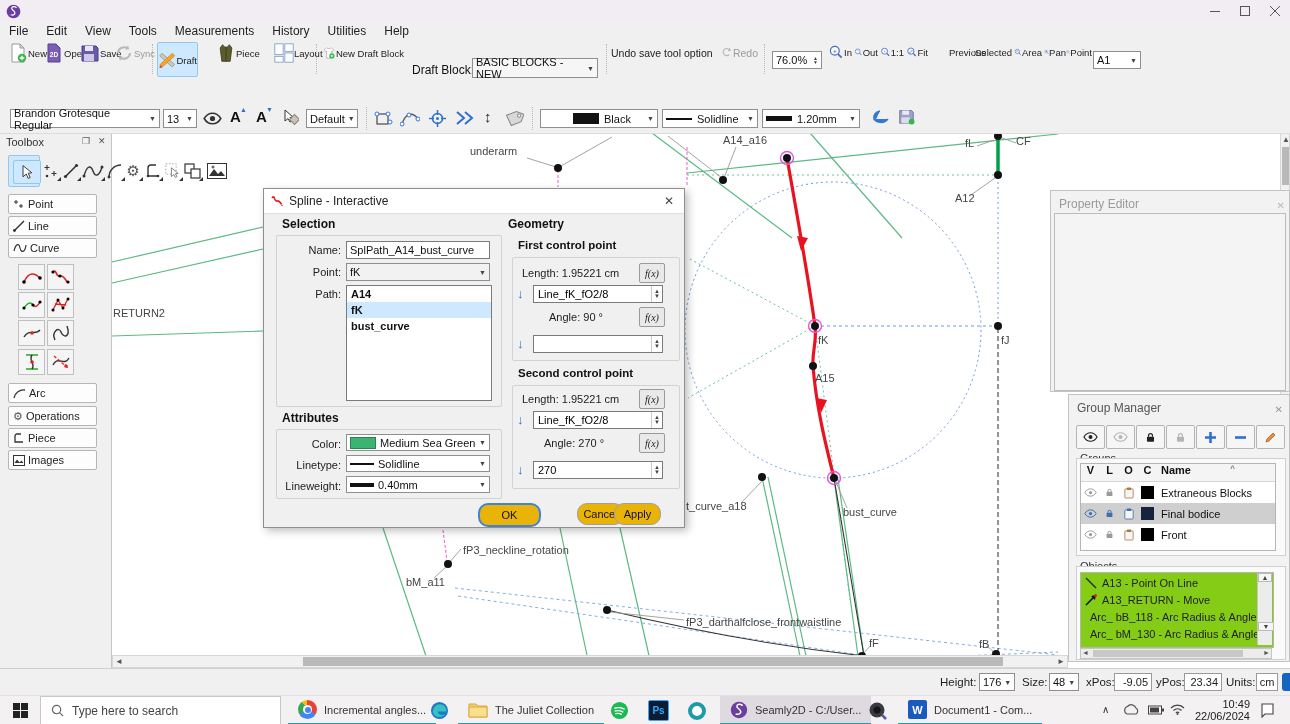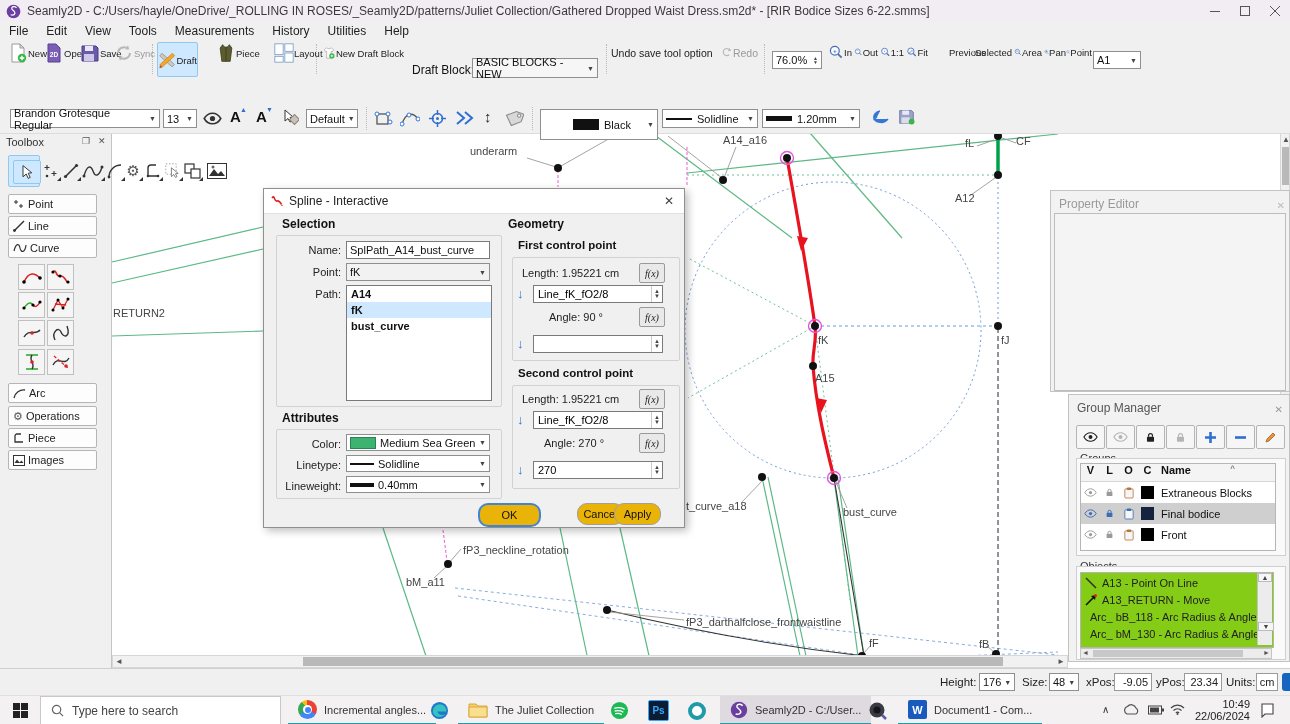--- a/index.html
+++ b/index.html
@@ -579,21 +579,20 @@
     <span class="sarr" style="left:1px;top:0;font-size:7px;">◄</span>
     <div class="abs" style="left:12px;top:1px;width:150px;height:7px;background:#c8c8c8;"></div>
     <span class="sarr" style="right:1px;top:0;font-size:7px;">►</span>
   </div>
 
   <div class="abs titlebar">
     <svg width="15" height="15" viewBox="0 0 16 16" style="margin-left:6px;">
         <circle cx="8" cy="8" r="7.3" fill="#6a3fa0"></circle>
         <path d="M5 11.5c3.2 1 5.4-1 4.2-3S5.2 6 6.2 4s4.2-1 5 .2" stroke="#fff" stroke-width="1.3" fill="none"></path>
       </svg>
-    <span class="ttext">Seamly2D - C:/Users/hayle/OneDrive/_ROLLING IN ROSES/_Seamly2D/patterns/Juliet Collection/Gathered Dropped Waist Dress.sm2d* - [RIR Bodice Sizes 6-22.smms]</span>
     <div style="margin-left:auto;display:flex;">
       <div class="winbtn">
           <svg width="10" height="10" viewBox="0 0 10 10">
             <line x1="0" y1="5.5" x2="10" y2="5.5" stroke="#555" stroke-width="1"></line>
           </svg>
         </div>
       <div class="winbtn">
           <svg width="10" height="10" viewBox="0 0 10 10">
             <rect x="0.5" y="0.5" width="9" height="9" fill="none" stroke="#555" stroke-width="1"></rect>
           </svg>
@@ -903,21 +902,21 @@
         </svg></div>
     <div class="abs" style="left:454px;top:5px;"><svg width="22" height="18" viewBox="0 0 22 18">
           <path d="M3 3l7 6-7 6M11 3l7 6-7 6" fill="none" stroke="#2f6fd0" stroke-width="2"></path>
         </svg></div>
     <div class="abs" style="left:484px;top:4px;font-size:15px;color:#333;">↕</div>
     <div class="abs" style="left:504px;top:5px;"><svg width="20" height="18" viewBox="0 0 20 18">
           <path d="M2 9l8-7h8v8l-8 7z" fill="#d8d8d8" stroke="#888" transform="rotate(20 10 9)"></path>
           <circle cx="14" cy="5" r="1.6" fill="#fff" stroke="#888" transform="rotate(20 10 9)"></circle>
         </svg></div>
     <div class="vsep" style="left:532px;top:3px;height:23px;"></div>
-    <div class="combo" style="left:540px;top:5px;width:118px;height:31px;padding-left:32px;">
+    <div class="combo" style="left:540px;top:5px;width:118px;height:19px;padding-left:32px;">
         <span style="width:26px;height:11px;background:#111;margin-right:5px;"></span>
         <span>Black</span>
         <span class="arr">▼</span>
       </div>
     <div class="combo" style="left:662px;top:5px;width:96px;height:19px;">
         <span style="width:26px;height:0;border-top:2px solid #111;margin-right:5px;"></span>
         <span>Solidline</span>
         <span class="arr">▼</span>
       </div>
     <div class="combo" style="left:762px;top:5px;width:98px;height:19px;">

